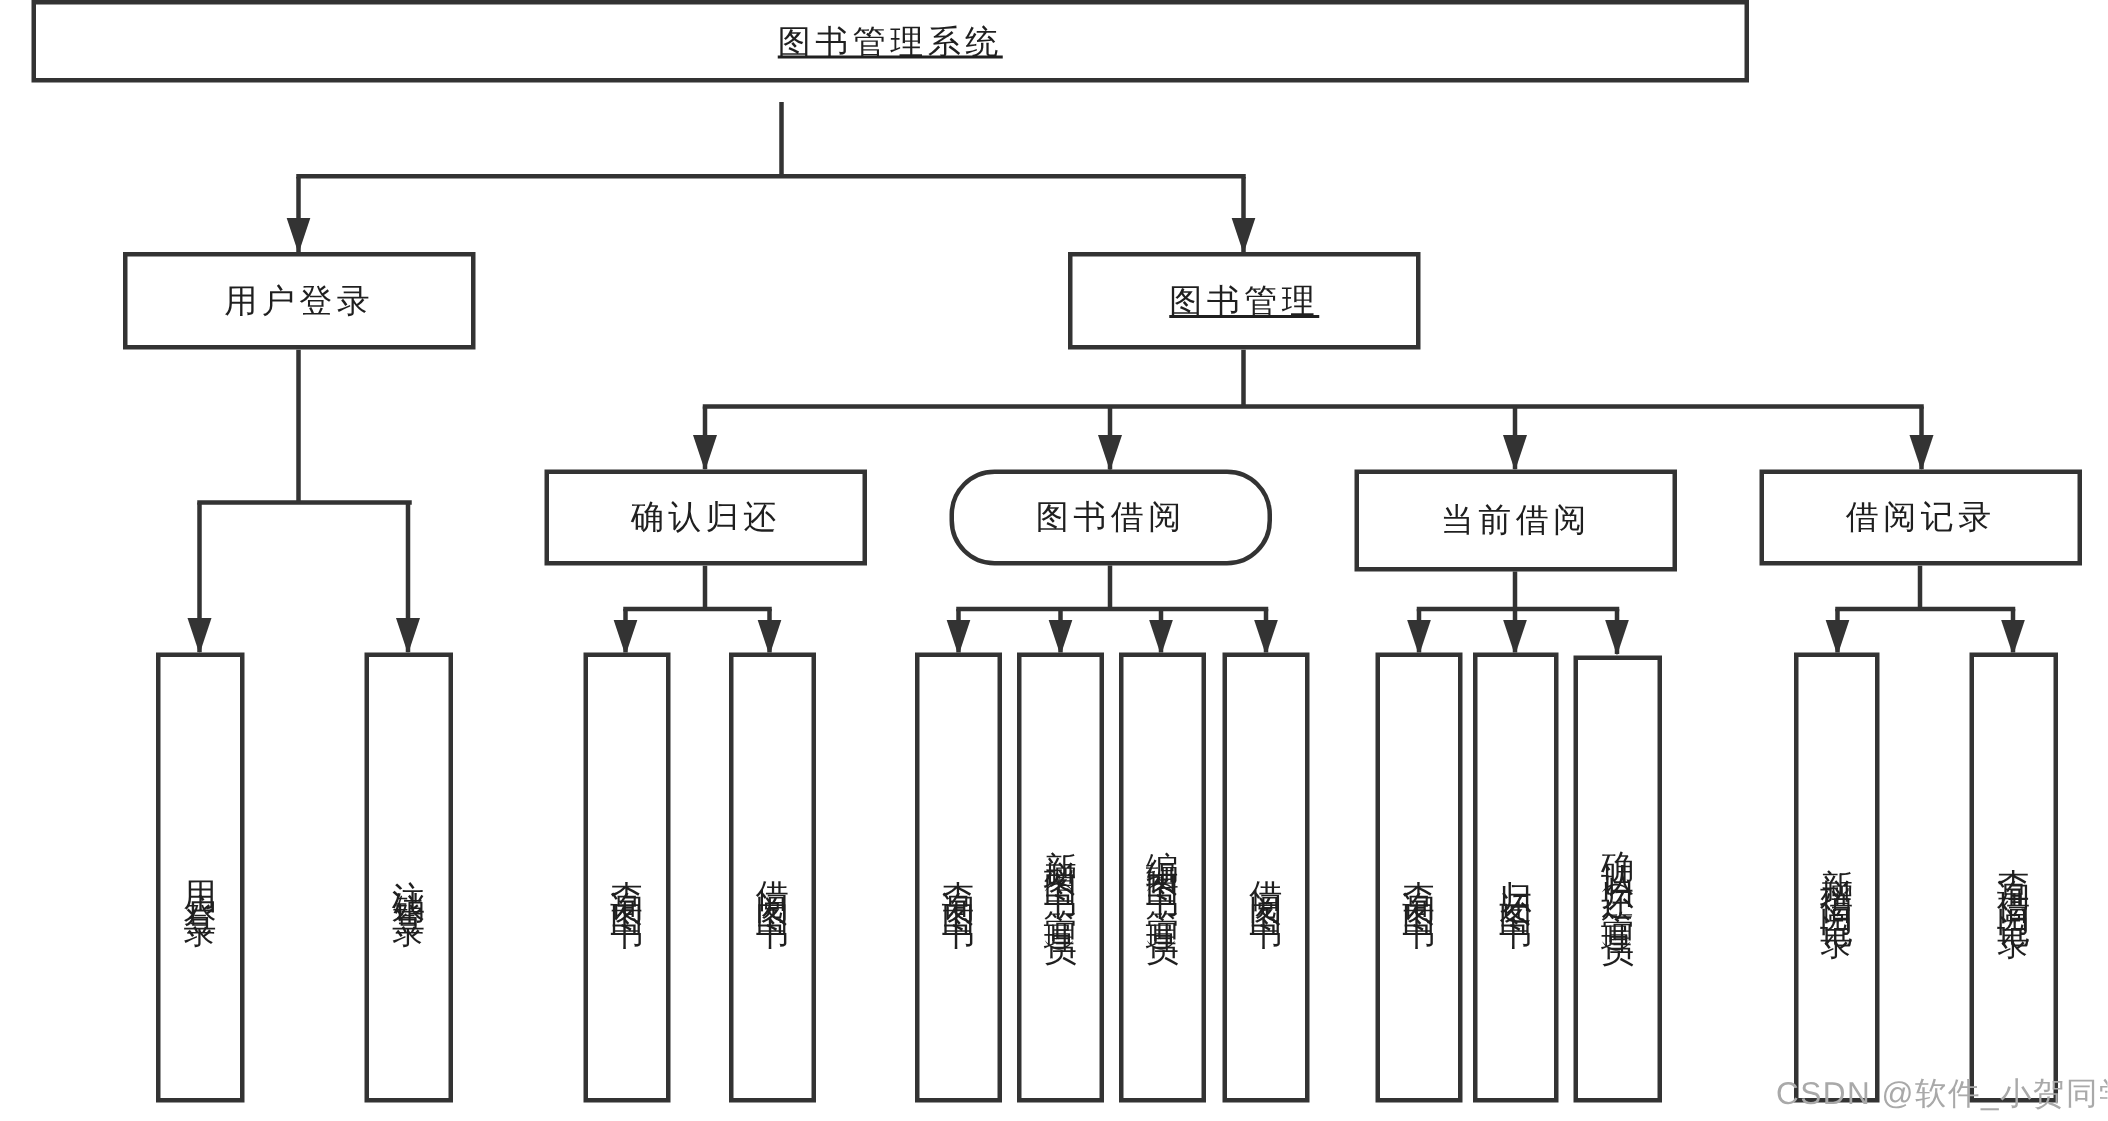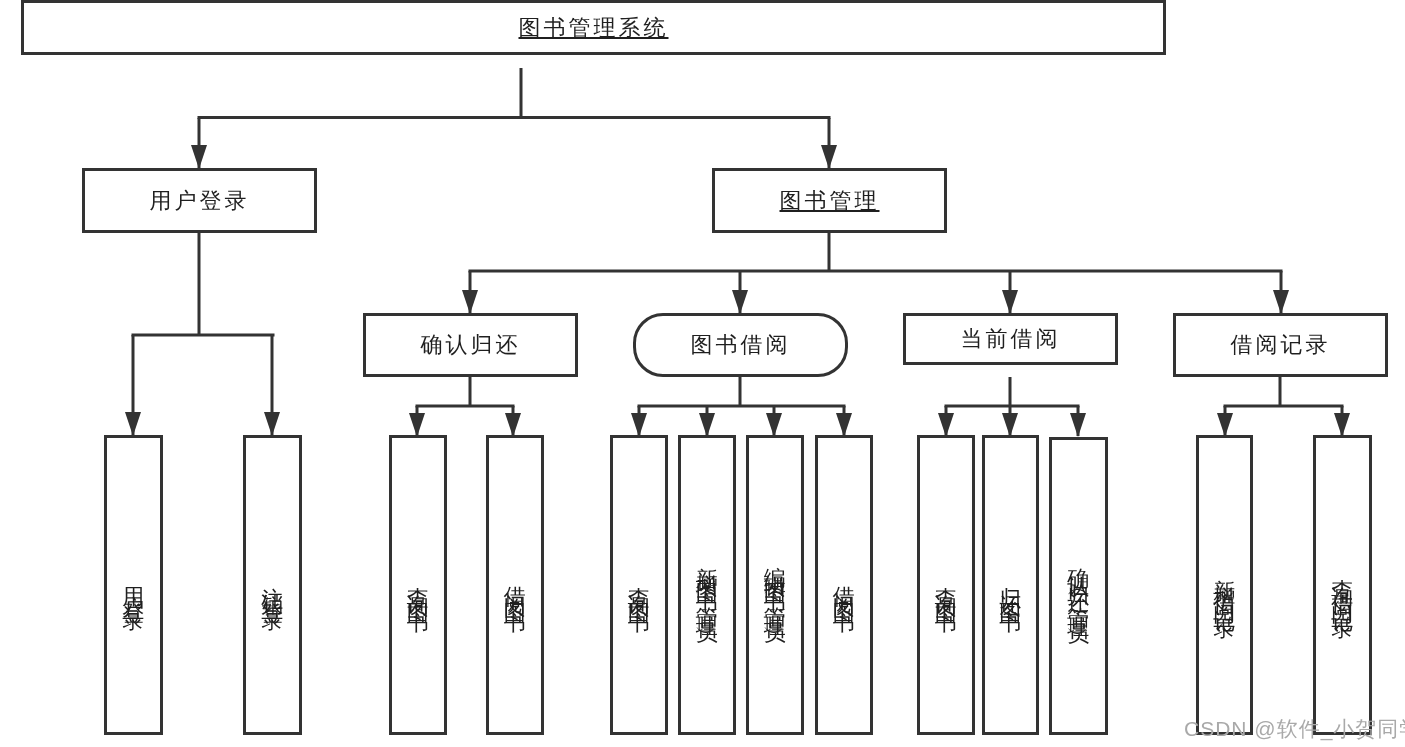--- a/index.html
+++ b/index.html
@@ -116,21 +116,21 @@
   <div class="box" style="left:712px;top:168px;width:235px;height:65px;text-decoration:underline;">
     <span>图书管理</span>
   </div>
 
   <div class="box" style="left:363px;top:313px;width:215px;height:64px;">
     <span>确认归还</span>
   </div>
   <div class="box" style="left:633px;top:313px;width:215px;height:64px;border-radius:30px;">
     <span>图书借阅</span>
   </div>
-  <div class="box" style="left:903px;top:313px;width:215px;height:52px;">
+  <div class="box" style="left:903px;top:313px;width:215px;height:68px;">
     <span>当前借阅</span>
   </div>
   <div class="box" style="left:1173px;top:313px;width:215px;height:64px;">
     <span>借阅记录</span>
   </div>
 
   <div class="box" style="left:104px;top:435px;width:59px;height:300px;">
     <span class="vtext">用户登录</span>
   </div>
   <div class="box" style="left:243px;top:435px;width:59px;height:300px;">

